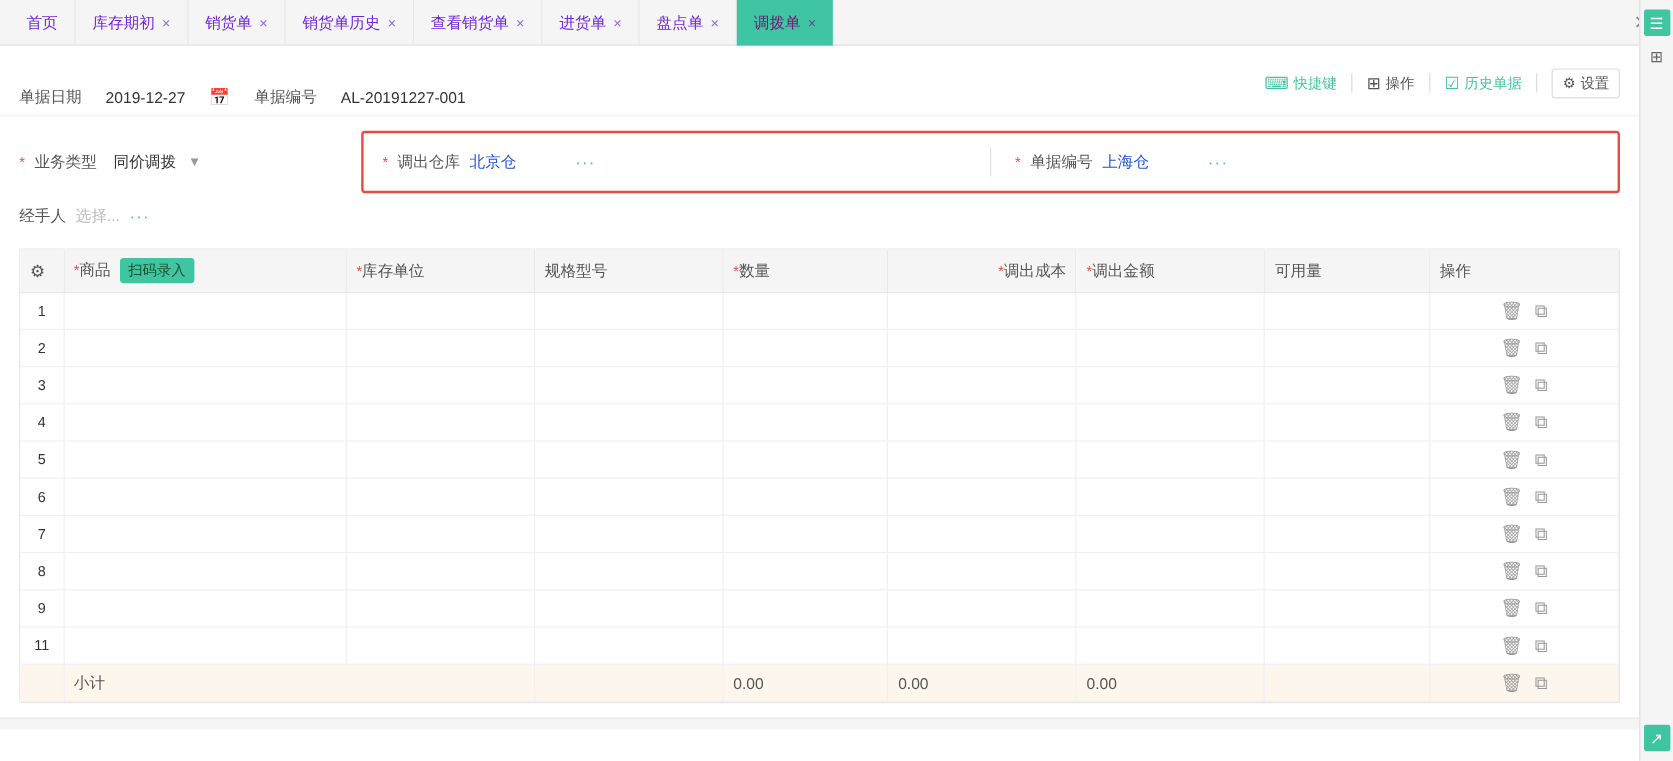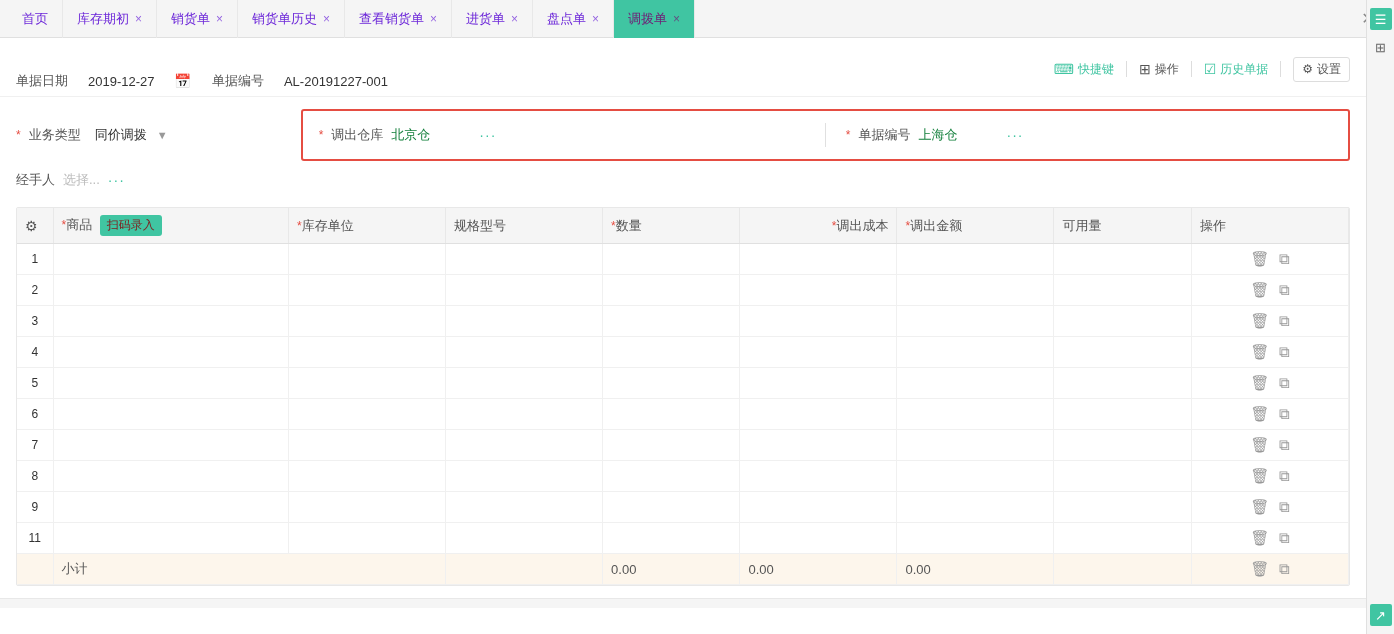--- a/index.html
+++ b/index.html
@@ -63,21 +63,21 @@
     .dropdown-arrow { color: #999; font-size: 11px; margin-left: 4px; }
     .more-dots { color: #40c5a2; cursor: pointer; font-size: 14px; letter-spacing: 1px; }
 
     
     .warehouse-section {
       border: 2px solid #e54d42; border-radius: 3px; padding: 12px 16px;
       display: flex; align-items: center; flex: 1; gap: 20px; margin-left: 16px; position: relative;
     }
     .warehouse-field { display: flex; align-items: center; gap: 8px; flex: 1; }
     .warehouse-label { font-size: 13px; color: #555; white-space: nowrap; }
-    .warehouse-value { font-size: 13px; color: #15803d; font-weight: 500; min-width: 80px; }
+    .warehouse-value { font-size: 13px; color: #1d4ed8; font-weight: 500; min-width: 80px; }
     .warehouse-divider { width: 1px; height: 24px; background: #e0e0e0; }
 
     
     .person-row { display: flex; align-items: center; gap: 8px; padding: 0 0 8px 0; }
     .person-placeholder { color: #bbb; font-size: 13px; cursor: pointer; }
 
     
     .data-table-wrapper { flex: 1; overflow-y: auto; border: 1px solid #e8e8e8; border-radius: 2px; }
     .data-table { width: 100%; border-collapse: collapse; font-size: 13px; }
     .data-table th {
@@ -87,21 +87,21 @@
     }
     .data-table td {
       padding: 6px 8px; border-right: 1px solid #f0f0f0; border-bottom: 1px solid #f0f0f0;
       color: #333; white-space: nowrap;
     }
     .row-num { text-align: center; color: #999; font-size: 12px; width: 36px; }
     .th-settings { text-align: center; width: 36px; padding: 7px 4px; }
     .th-ops { text-align: center; min-width: 80px; }
     .td-ops { text-align: center; }
     .scan-btn {
-      background: #40c5a2; color: #7f1d1d; border: none; border-radius: 3px;
+      background: #40c5a2; color: #14532d; border: none; border-radius: 3px;
       padding: 2px 7px; font-size: 12px; cursor: pointer; margin-left: 4px;
     }
     .required-star { color: #e54d42; font-size: 12px; }
     .col-settings-icon { font-size: 14px; color: #555; cursor: pointer; }
     .op-icon { font-size: 15px; color: #999; cursor: pointer; padding: 0 3px; }
     .subtotal-row td { background: #fdf6ec; font-weight: 500; color: #555; }
 
     
     .data-table-wrapper::-webkit-scrollbar { width: 6px; height: 6px; }
     .data-table-wrapper::-webkit-scrollbar-thumb { background: #ccc; border-radius: 3px; }

